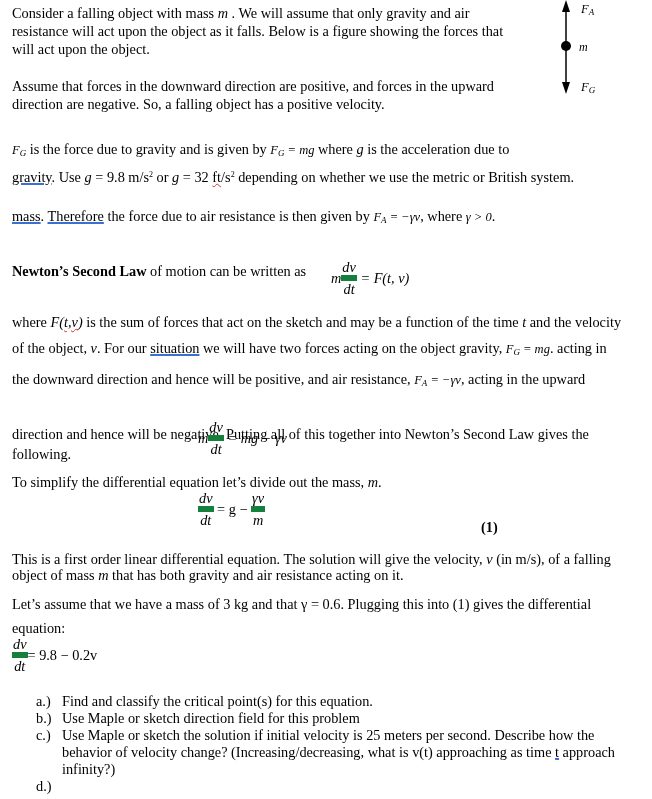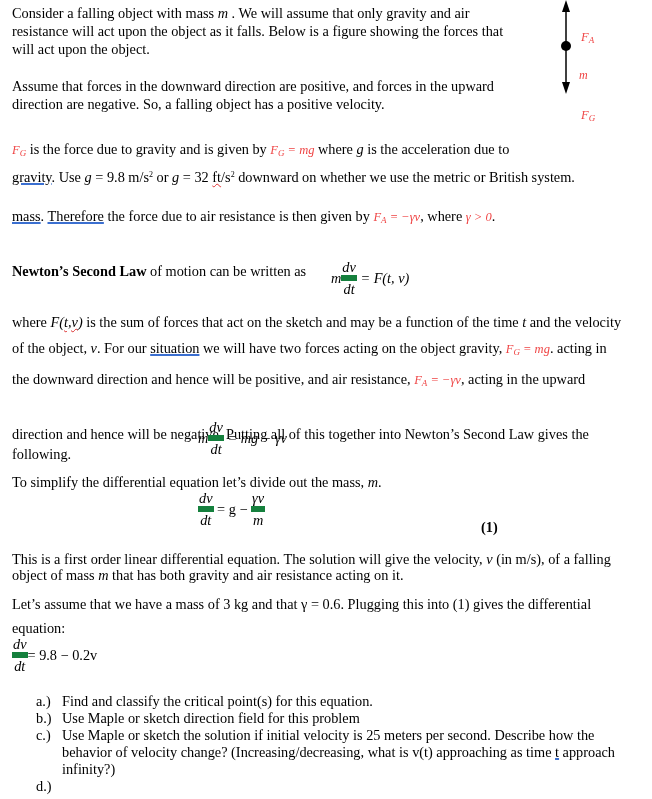--- a/index.html
+++ b/index.html
@@ -6,21 +6,21 @@
   body {
     width: 652px; height: 799px; position: relative; overflow: hidden;
     font-family: "Liberation Serif", "DejaVu Serif", serif;
     font-size: 14.3px; color: #000; line-height: 18px;
   }
   .abs { position: absolute; }
   .para { left: 12px; width: 500px; }
   .wide { left: 12px; width: 632px; }
   i, .it { font-style: italic; }
   .math { font-family: "Liberation Serif", "DejaVu Serif", serif; font-style: italic; }
-  .mathsm { font-style: italic; font-size: 12.5px; color: #ef4444; margin-top: 28px; }
+  .mathsm { font-style: italic; font-size: 12.5px; color: #000000; }
   .sub { font-size: 9px; vertical-align: -2px; font-style: italic; }
   .sup { font-size: 8px; vertical-align: 5px; }
   .ul-blue { text-decoration: underline; text-decoration-color: #3b6fd0; text-decoration-thickness: 1.5px; }
   .ul-red { text-decoration: underline wavy #d33; text-decoration-thickness: 1px; text-align: center; }
   .frac { display: inline-block; vertical-align: middle; text-align: center; }
   .frac > span { display: block; line-height: 16px; padding: 0 1px; }
   .frac .num { border-bottom: 6px solid #15803d; }
   .bold { font-weight: bold; }
   ol.qlist { margin: 0; padding: 0; list-style: none; }
   ol.qlist li { position: relative; padding-left: 26px; line-height: 17px; }
@@ -47,21 +47,21 @@
   <span class="abs mathsm" style="left:26px; top:0px;"><span>F</span><span class="sub">A</span></span>
   <span class="abs mathsm" style="left:24px; top:38px; font-size:12px;">m</span>
   <span class="abs mathsm" style="left:26px; top:78px;"><span>F</span><span class="sub">G</span></span>
 </div>
 
 <div class="abs wide" style="top:137px;">
   <div style="line-height:24px;">
     <span class="mathsm"><span>F</span><span class="sub">G</span></span><span> is the force due to gravity and is given by </span><span class="mathsm"><span>F</span><span class="sub">G</span><span> = mg</span></span><span> where </span><i>g</i><span> is the acceleration due to</span>
   </div>
   <div style="line-height:20px;">
-    <span class="ul-blue">gravity</span><span>.  Use </span><i>g</i><span> = 9.8 m/s</span><span class="sup">2</span><span> or </span><i>g</i><span> = 32 </span><span class="ul-red">ft</span><span>/s</span><span class="sup">2</span><span> downward on whether we use the metric or British system.</span>
+    <span class="ul-blue">gravity</span><span>.  Use </span><i>g</i><span> = 9.8 m/s</span><span class="sup">2</span><span> or </span><i>g</i><span> = 32 </span><span class="ul-red">ft</span><span>/s</span><span class="sup">2</span><span> depending on whether we use the metric or British system.</span>
   </div>
 </div>
 
 <div class="abs wide" style="top:200px;">
   <div style="line-height:22px; margin-top:5px;">
     <span class="ul-blue">mass</span><span>.  </span><span class="ul-blue">Therefore</span><span> the force due to air resistance is then given by </span><span class="mathsm"><span>F</span><span class="sub">A</span><span> = −γv</span></span><span>, where </span><span class="mathsm">γ &gt; 0</span><span>.</span>
   </div>
 </div>
 
 <div class="abs" style="left:12px; top:262px;">

